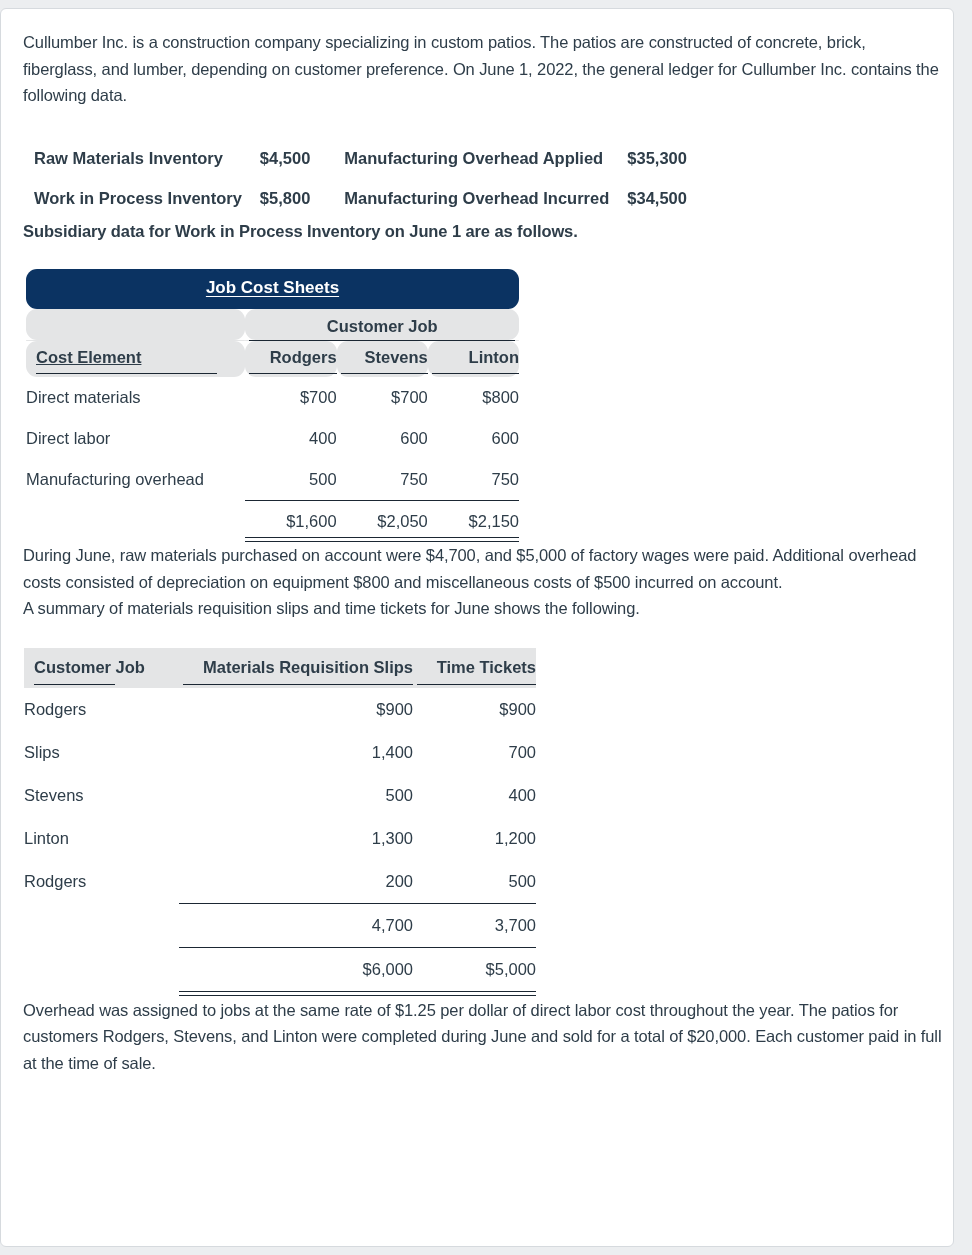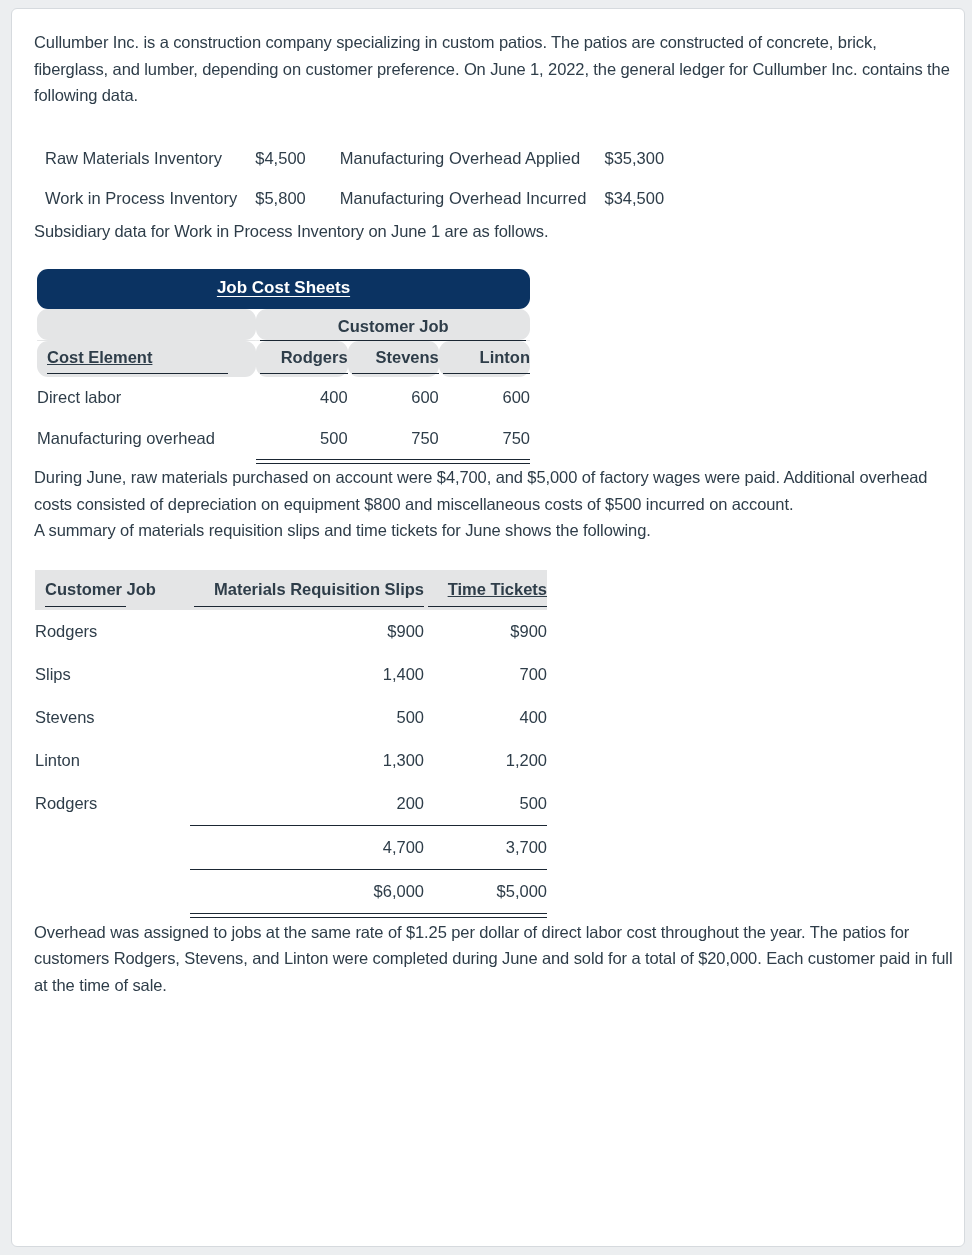--- a/index.html
+++ b/index.html
@@ -11,21 +11,21 @@
     width: 972px;
     height: 1255px;
     background: #eceef0;
     font-family: "Liberation Sans", sans-serif;
     color: #2e3d49;
     -webkit-font-smoothing: antialiased;
   }
 
   .page-card {
     position: absolute;
-    left: 11px;
+    left: 0;
     top: 8px;
     width: 954px;
     height: 1239px;
     background: #ffffff;
     border: 1px solid #d6dade;
     border-radius: 6px;
     box-sizing: border-box;
     overflow: hidden;
   }
 
@@ -35,37 +35,38 @@
 
   
   p.para {
     margin: 0;
     font-size: 16.5px;
     line-height: 26.5px;
     color: #2e3d49;
     letter-spacing: -0.1px;
   }
   .para-intro { margin-top: 2px; width: 916px; }
-  .para-sub   { margin-top: 37px; }
+  .para-sub   { margin-top: 37px; font-weight: bold; }
   .para-during{ margin-top: 47px; width: 908px; }
   .para-summary { margin-top: 29px; }
   .para-overhead { margin-top: 44px; width: 932px; }
 
   
   .ledger {
     margin-top: 29px;
     border-collapse: collapse;
     font-size: 16.5px;
     line-height: 26px;
     color: #2e3d49;
   }
   .ledger td {
     padding: 7px 0;
     white-space: nowrap;
     vertical-align: baseline;
+    font-weight: bold;
   }
   .ledger .lg-name  { padding-left: 11px; padding-right: 18px; }
   .ledger .lg-amt   { text-align: right; padding-right: 34px; }
   .ledger .lg-name2 { padding-right: 18px; }
   .ledger .lg-amt2  { text-align: right; margin-left: 34px; }
 
   
   .jcs {
     margin-top: 25px;
     margin-left: 3px;
@@ -142,21 +143,21 @@
     margin-left: 1px;
     border-collapse: collapse;
     font-size: 16.5px;
     color: #2e3d49;
     width: 512px;
     table-layout: fixed;
   }
   .mrs .shade { background: #e4e5e6; }
   .mrs .c-job  { width: 155px; }
   .mrs .c-mat  { width: 234px; margin-top: 15px; }
-  .mrs .c-time { width: 123px; text-decoration: underline; }
+  .mrs .c-time { width: 123px; }
 
   .mrs .hdr {
     font-weight: bold;
     padding: 10px 0 3px 0;
     text-align: right;
   }
   .mrs .hdr.left { text-align: left; padding-left: 10px; }
   .mrs .hdr .u {
     display: block;
     border-bottom: 1.7px solid #1b2733;
@@ -244,32 +245,44 @@
             <span>Stevens</span>
             <span class="u u-pad"></span>
           </td>
           <td class="hdr">
             <span>Linton</span>
             <span class="u u-pad"></span>
           </td>
         </tr>
 
         <tr class="body-row">
+          <td class="rl">Direct materials</td>
+          <td class="rn">$700</td>
+          <td class="rn">$700</td>
+          <td class="rn">$800</td>
+        </tr>
+        <tr class="body-row">
           <td class="rl">Direct labor</td>
           <td class="rn">400</td>
           <td class="rn">600</td>
           <td class="rn">600</td>
         </tr>
         <tr class="body-row">
           <td class="rl">Manufacturing overhead</td>
           <td class="rn">500</td>
           <td class="rn">750</td>
           <td class="rn">750</td>
         </tr>
 
+        <tr class="total-row">
+          <td class="rl"></td>
+          <td class="rn topline">$1,600</td>
+          <td class="rn topline">$2,050</td>
+          <td class="rn topline">$2,150</td>
+        </tr>
         <tr>
           <td class="spacer-cell"></td>
           <td class="dbl-cell">
               <div class="dbl"></div>
             </td>
           <td class="dbl-cell">
               <div class="dbl"></div>
             </td>
           <td class="dbl-cell">
               <div class="dbl"></div>

